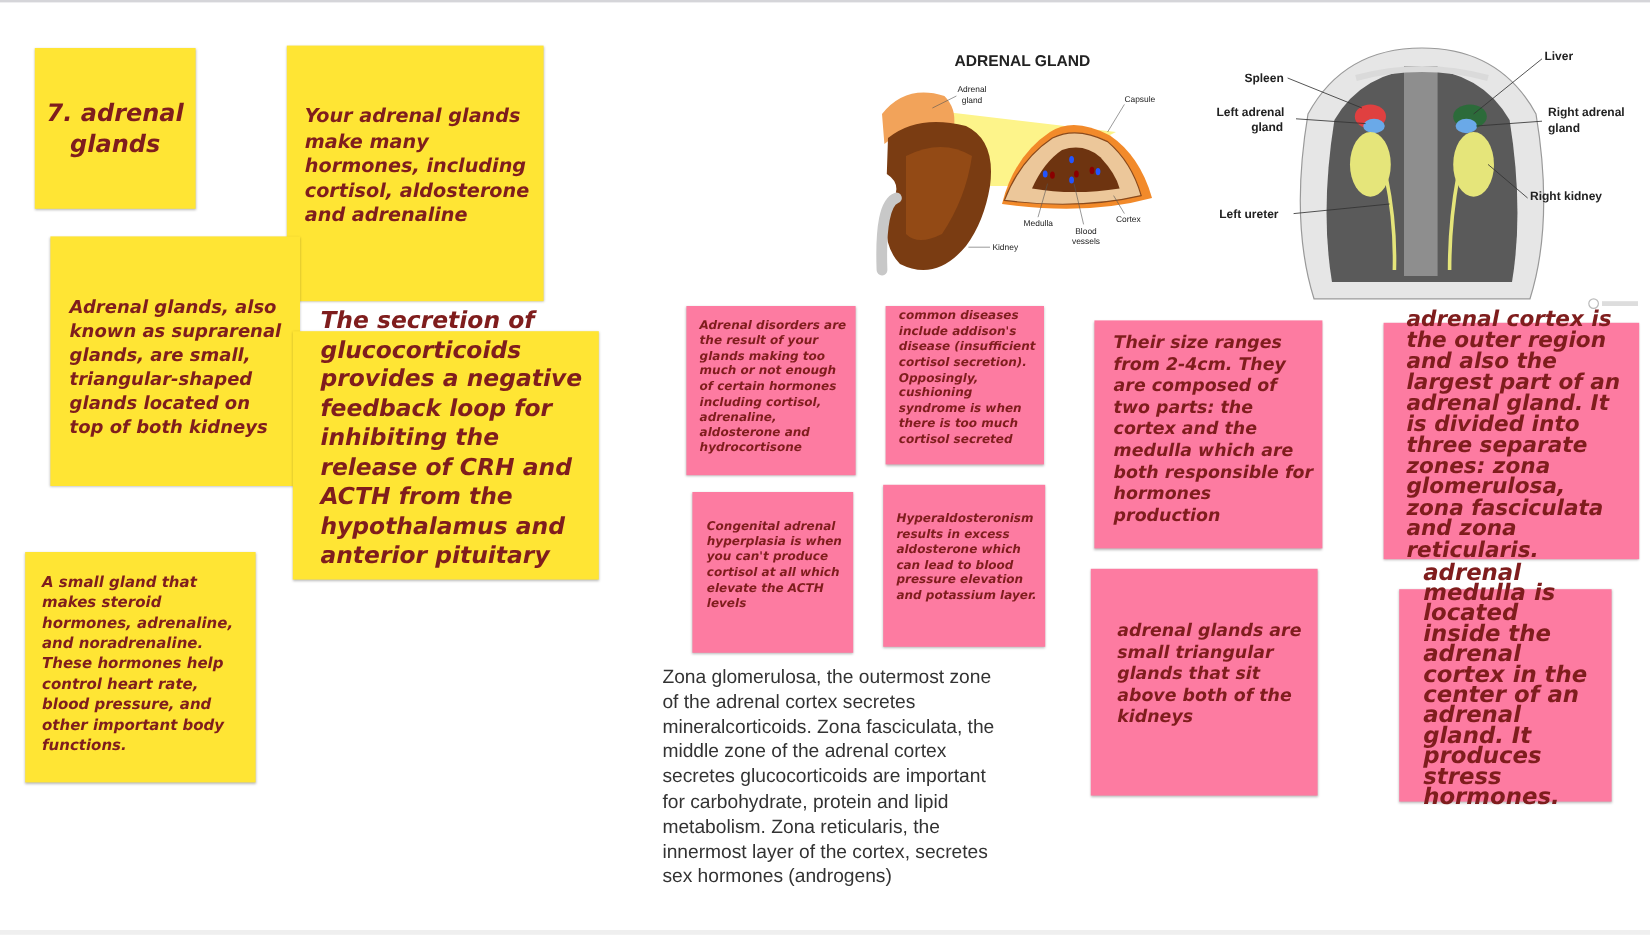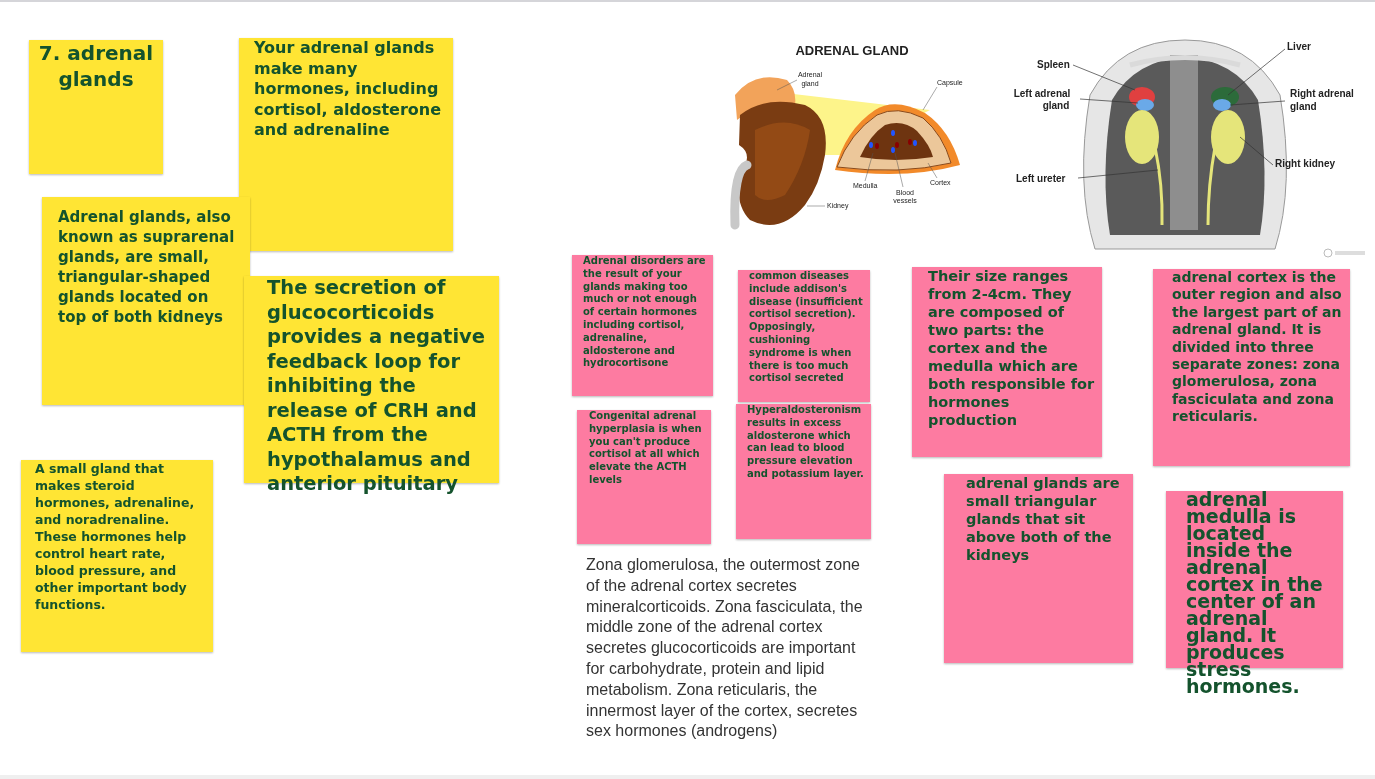--- a/index.html
+++ b/index.html
@@ -5,21 +5,21 @@
   html, body { margin:0; padding:0; }
   body {
     width:1375px; height:779px; position:relative; overflow:hidden;
     background:#ffffff; font-family:"DejaVu Sans", sans-serif;
   }
   .topbar { position:absolute; left:0; top:0; width:1375px; height:2px; background:#d5d5d9; }
   .bottombar { position:absolute; left:0; bottom:0; width:1375px; height:4px; background:#efefef; }
   .note {
     position:absolute; box-sizing:border-box;
     box-shadow:0 1px 2px rgba(0,0,0,0.28);
-    color:#14532d; font-weight:bold; display:flex; 
+    color:#7f1d1d; font-weight:bold; display:flex; align-items:center;font-style:italic;
   }
   .yellow { background:#ffe534; }
   .pink { background:#fd7ba1; }
   .note span { display:block; }
   .plain {
     position:absolute; color:#333; font-family:"Liberation Sans", sans-serif;
     font-size:16px; line-height:20.8px;
   }
   .diagram { position:absolute; }
   .lbl { font-family:"Liberation Sans", sans-serif; fill:#222; }
@@ -46,49 +46,49 @@
 </div>
 
 <div class="note yellow" style="left:21px;top:460px;width:192px;height:192px;padding:0 6px 8px 14px;font-size:12.5px;line-height:17px;">
   <span>A small gland that makes steroid hormones, adrenaline, and noradrenaline. These hormones help control heart rate, blood pressure, and other important body functions.</span>
 </div>
 
 <div class="note pink" style="left:572px;top:255px;width:141px;height:141px;padding:0 4px 4px 11px;font-size:10px;line-height:12.8px;">
   <span>Adrenal disorders are the result of your glands making too much or not enough of certain hormones including cortisol, adrenaline, aldosterone and hydrocortisone</span>
 </div>
 
-<div class="note pink" style="left:738px;top:270px;width:132px;height:132px;padding:0 4px 10px 11px;font-size:10px;line-height:12.8px;">
+<div class="note pink" style="left:738px;top:255px;width:132px;height:132px;padding:0 4px 10px 11px;font-size:10px;line-height:12.8px;">
   <span>common diseases include addison's disease (insufficient cortisol secretion). Opposingly, cushioning syndrome is when there is too much cortisol secreted</span>
 </div>
 
 <div class="note pink" style="left:577px;top:410px;width:134px;height:134px;padding:0 4px 10px 12px;font-size:10px;line-height:12.8px;">
   <span>Congenital adrenal hyperplasia is when you can't produce cortisol at all which elevate the ACTH levels</span>
 </div>
 
 <div class="note pink" style="left:736px;top:404px;width:135px;height:135px;padding:0 4px 12px 11px;font-size:10px;line-height:12.8px;">
   <span>Hyperaldosteronism results in excess aldosterone which can lead to blood pressure elevation and potassium layer.</span>
 </div>
 
 <div class="note pink" style="left:912px;top:267px;width:190px;height:190px;padding:0 6px 8px 16px;font-size:14.5px;line-height:18px;">
   <span>Their size ranges from 2-4cm. They are composed of two parts: the cortex and the medulla which are both responsible for hormones production</span>
 </div>
 
-<div class="note pink" style="left:1153px;top:269px;width:197px;height:197px;padding:0 8px 10px 19px;font-size:14px;line-height:17.4px;">
+<div class="note pink" style="left:1153px;top:269px;width:213px;height:197px;padding:0 8px 10px 19px;font-size:18px;line-height:17.4px;">
   <span>adrenal cortex is the outer region and also the largest part of an adrenal gland. It is divided into three separate zones: zona glomerulosa, zona fasciculata and zona reticularis.</span>
 </div>
 
-<div class="note pink" style="left:909px;top:474px;width:189px;height:189px;padding:0 8px 14px 22px;font-size:14.5px;line-height:18px;margin-left:35px;">
+<div class="note pink" style="left:909px;top:474px;width:189px;height:189px;padding:0 8px 14px 22px;font-size:14.5px;line-height:18px;">
   <span>adrenal glands are small triangular glands that sit above both of the kidneys</span>
 </div>
 
 <div class="note pink" style="left:1166px;top:491px;width:177px;height:177px;padding:0 8px 18px 20px;font-size:19px;line-height:17px;">
   <span>adrenal medulla is located inside the adrenal cortex in the center of an adrenal gland. It produces stress hormones.</span>
 </div>
 
-<div class="plain" style="left:586px;top:555px;width:290px;">
+<div class="plain" style="left:552px;top:555px;width:290px;">
   <span>Zona glomerulosa, the outermost zone of the adrenal cortex secretes mineralcorticoids. Zona fasciculata, the middle zone of the adrenal cortex secretes glucocorticoids are important for carbohydrate, protein and lipid metabolism. Zona reticularis, the innermost layer of the cortex, secretes sex hormones (androgens)</span>
 </div>
 
 <svg class="diagram" style="left:725px;top:35px;" width="250" height="200" viewBox="0 0 250 200">
   <text x="127" y="20" text-anchor="middle" font-size="13" font-weight="bold" class="lbl">ADRENAL GLAND</text>
 
   <polygon points="60,58 205,75 115,120 40,120" fill="#fdf48a"></polygon>
 
   <path d="M 10,60 Q 30,35 62,45 Q 72,55 70,70 Q 40,62 12,85 Z" fill="#f2a35a"></path>
 

